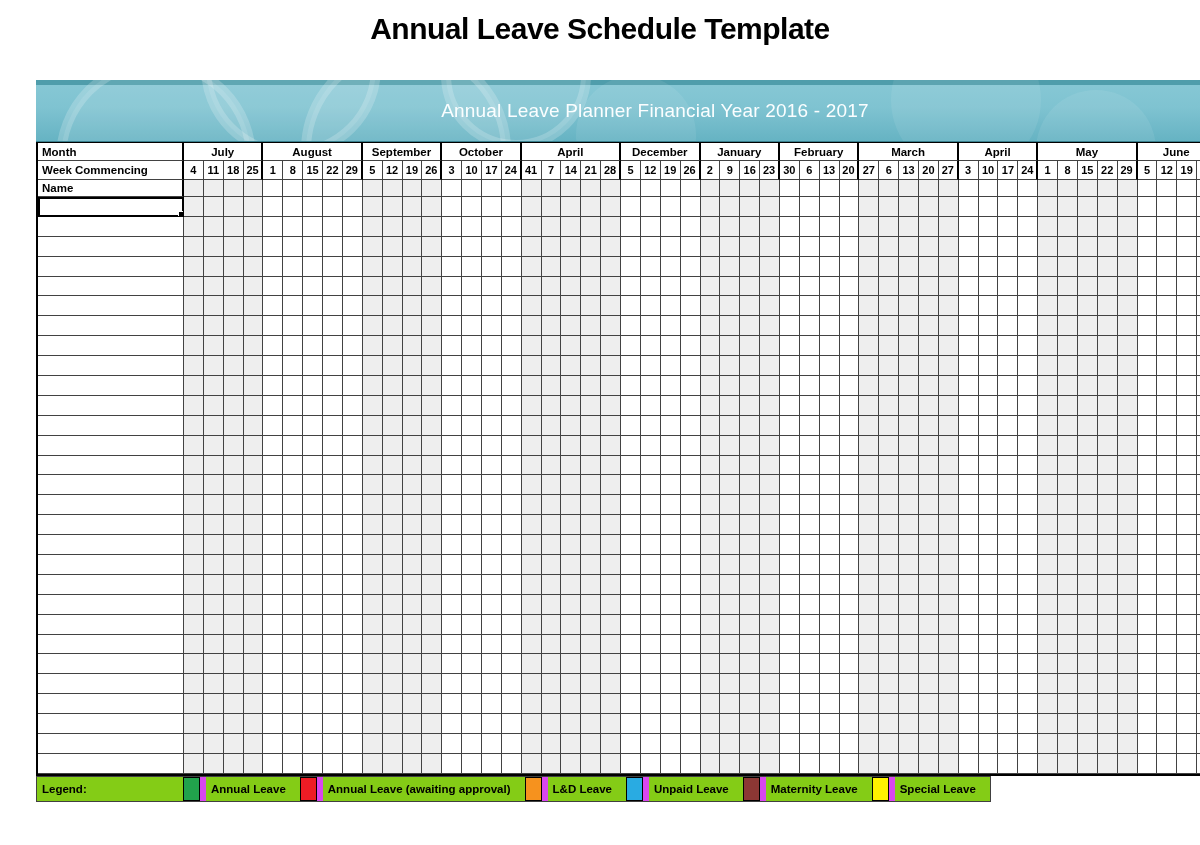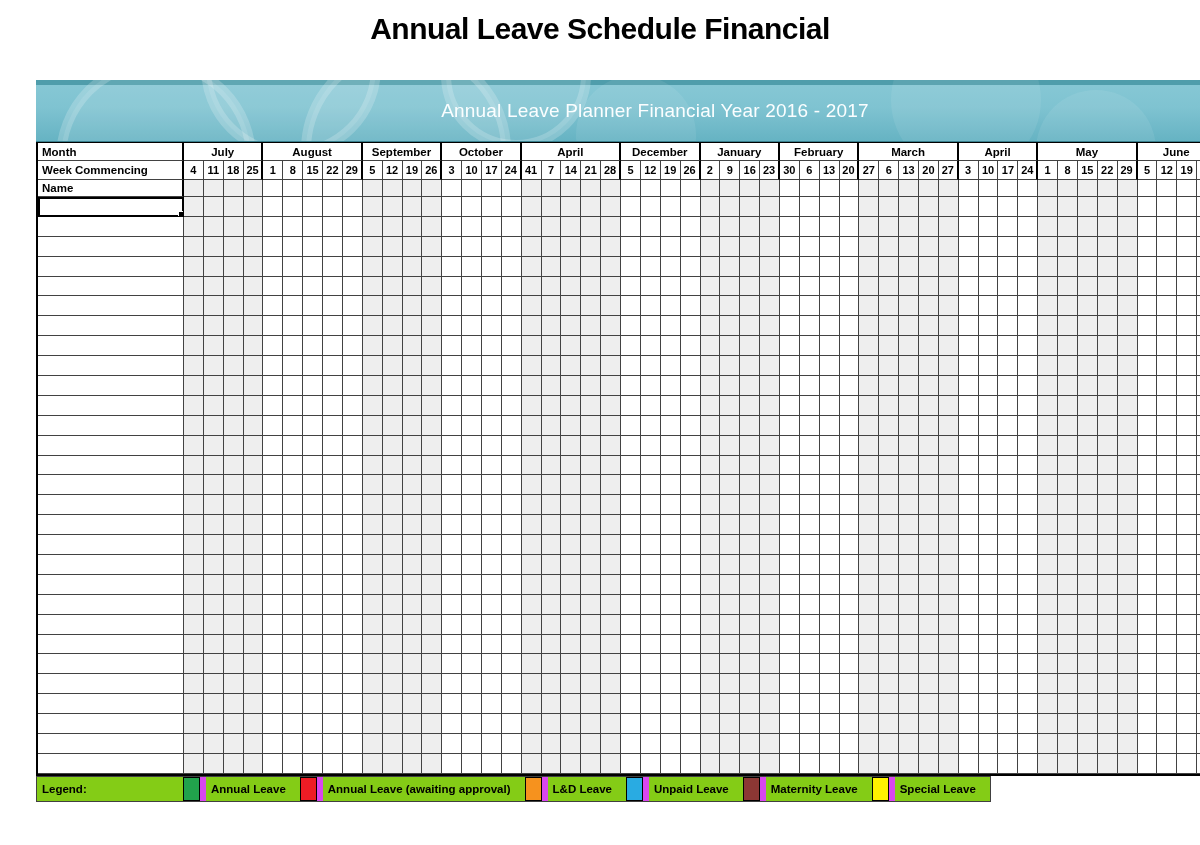--- a/index.html
+++ b/index.html
@@ -48,21 +48,21 @@
   .legend-label{width:146px;display:flex;align-items:center;padding-left:5px;font-weight:bold;font-size:11.5px;box-sizing:border-box;}
   .legend-item{display:flex;height:100%;}
   .legend-swatch{width:17px;height:100%;border:1px solid #000;box-sizing:border-box;}
   .legend-item-label{display:flex;align-items:center;border-left:6px solid #d946ef;border-right:1px solid #404040;
     margin-right:-1px;padding:0 14px 0 5px;font-weight:bold;font-size:11.5px;white-space:nowrap;box-sizing:border-box;}
   .legend-item:first-of-type .legend-swatch{border-left:1px solid #404040;}
 </style>
 </head>
 <body>
 
-<div class="page-title">Annual Leave Schedule Financial</div>
+<div class="page-title">Annual Leave Schedule Template</div>
 
 <div class="planner">
 
   <div class="banner">
     <div class="banner-strip"></div>
     <svg class="banner-deco" width="1152" height="61" viewBox="0 0 1152 61">
       <g fill="rgba(255,255,255,0.10)" stroke="rgba(255,255,255,0.20)" stroke-width="10">
         <circle cx="120" cy="78" r="95"></circle>
         <circle cx="255" cy="-12" r="85"></circle>
         <circle cx="370" cy="70" r="100"></circle>

